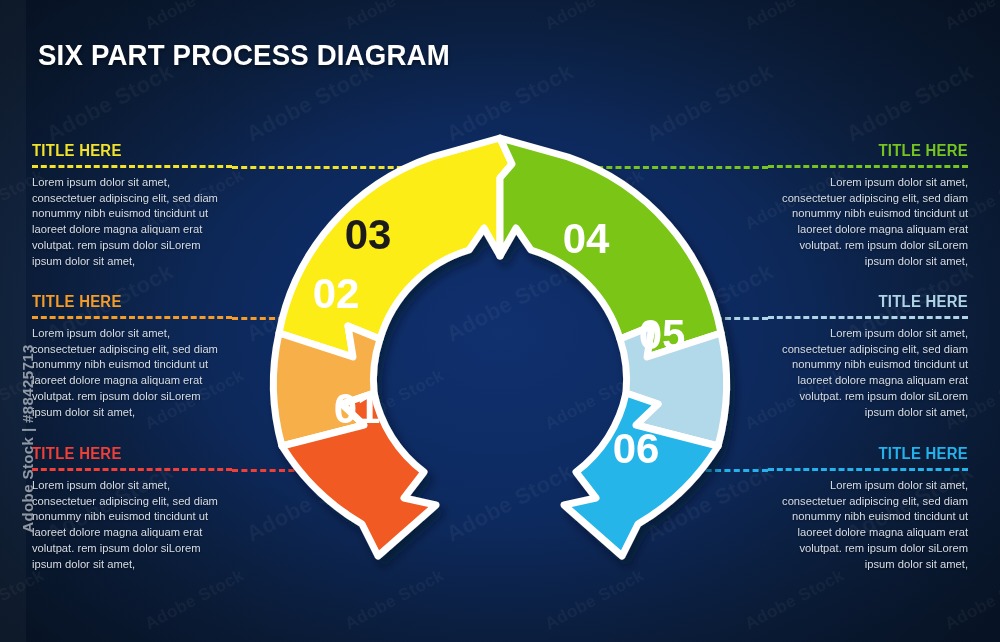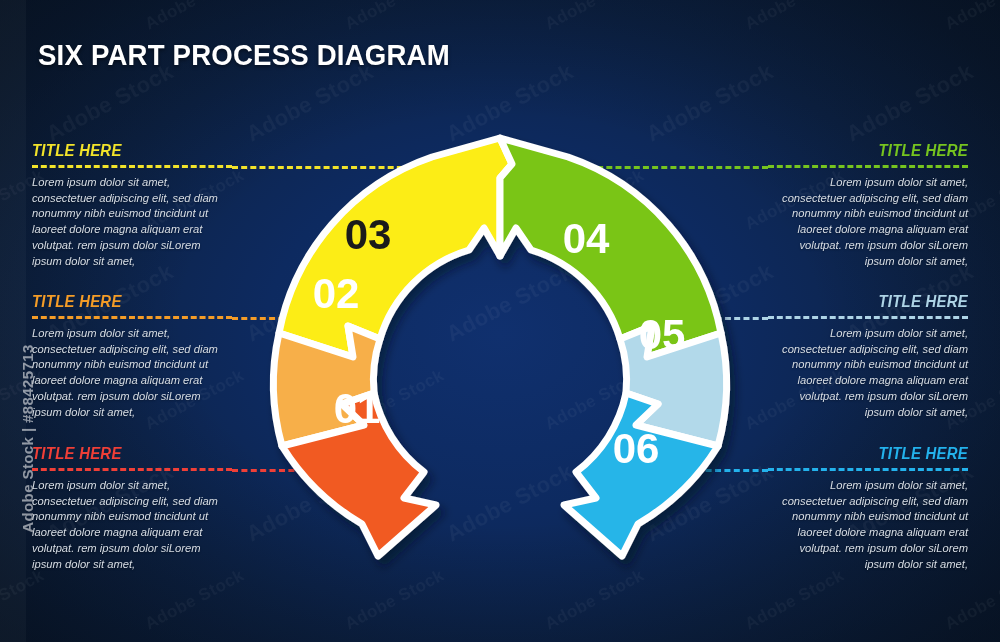--- a/index.html
+++ b/index.html
@@ -42,21 +42,21 @@
   
   .title{
     position:absolute;left:38px;top:38px;
     color:#ffffff;font-size:30px;font-weight:700;
     letter-spacing:.2px;
     transform:scaleX(.92);transform-origin:left center;
     text-shadow:0 2px 4px rgba(0,0,0,.45);
   }
 
   
-  .block{position:absolute;width:200px;font-style:italic;}
+  .block{position:absolute;width:200px;}
   .block.left{left:32px;text-align:left;}
   .block.right{right:32px;text-align:right;}
   .blk-title{
     font-size:16px;font-weight:700;letter-spacing:.3px;line-height:1.1;
     transform:scaleX(.93);
   }
   .block.left .blk-title{transform-origin:left center;}
   .block.right .blk-title{transform-origin:right center;}
   .blk-rule{height:0;border-top:3px dashed currentColor;margin-top:5px;}
   .blk-body{

